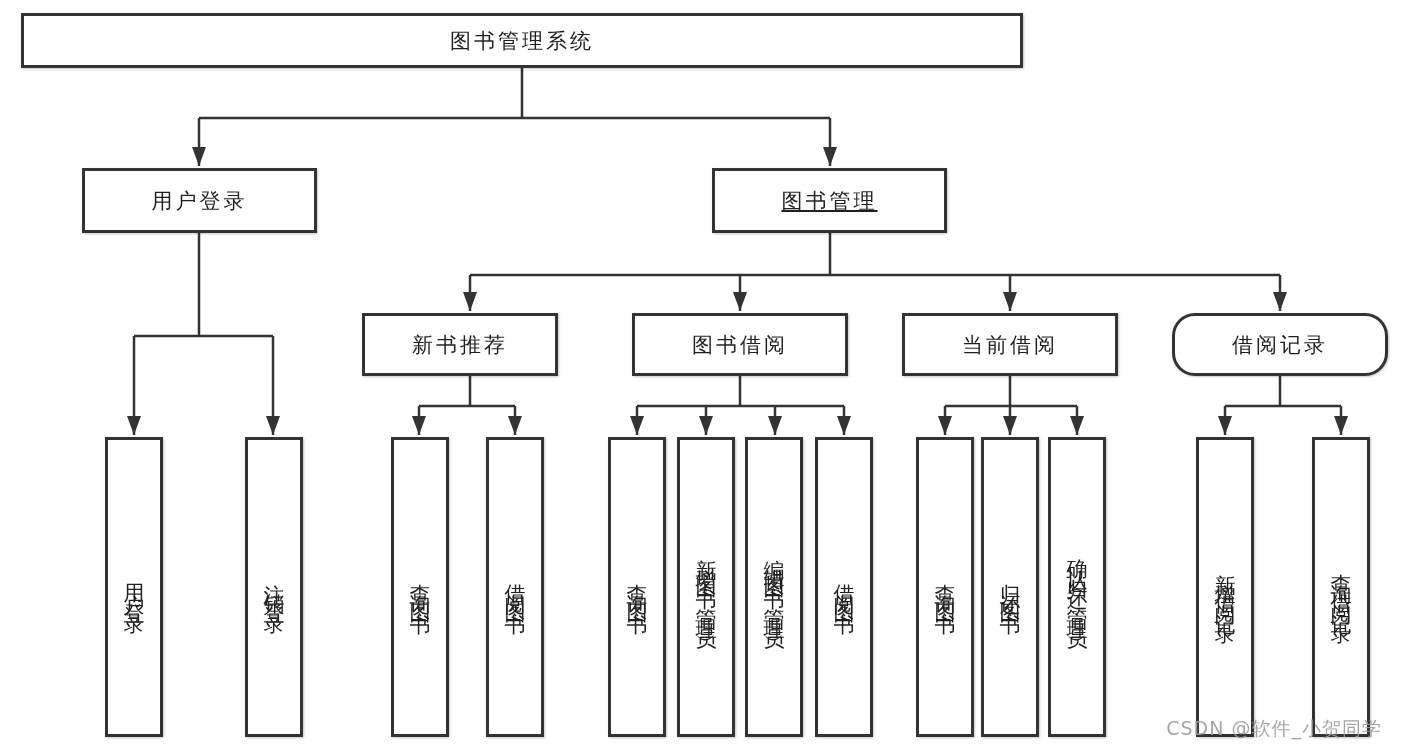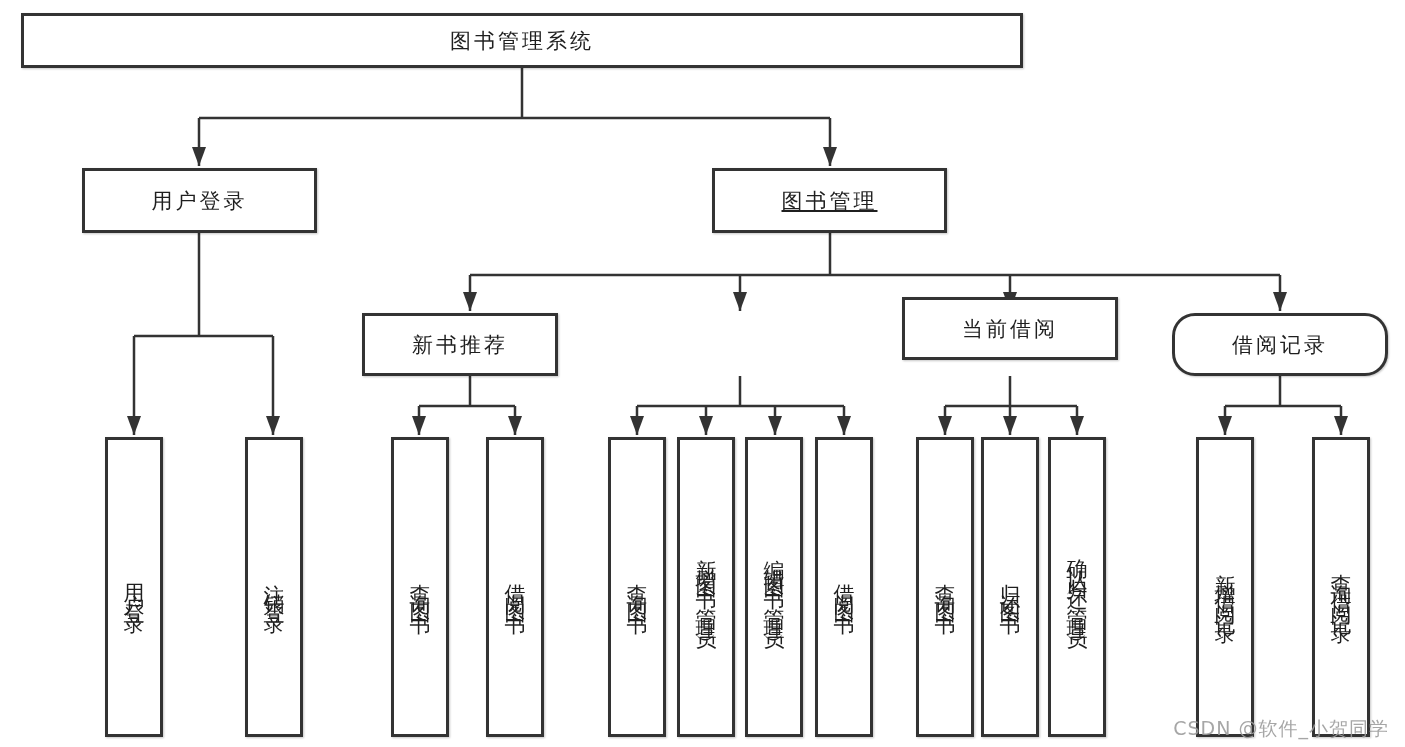--- a/index.html
+++ b/index.html
@@ -43,21 +43,21 @@
   }
   .leaf {
     writing-mode: vertical-lr;
     text-orientation: mixed;
     letter-spacing: 10px;
     font-size: 21px;
     white-space: normal;
   }
   .watermark {
     position: absolute;
-    right: 16px;
+    right: 23px;
     bottom: 5px;
     font-size: 19px;
     letter-spacing: 1px;
     color: #9d9d9d;
     opacity: 0.9;
     pointer-events: none;
   }
 </style>
 </head>
 <body>
@@ -100,21 +100,22 @@
     <line class="wire" x1="1225" y1="406" x2="1225" y2="435" marker-end="url(#arrow)"></line>
     <line class="wire" x1="1341" y1="406" x2="1341" y2="435" marker-end="url(#arrow)"></line>
   </svg>
 
   <div class="node" style="left:21px; top:13px; width:1002px; height:55px;">图书管理系统</div>
 
   <div class="node" style="left:82px; top:168px; width:235px; height:65px;">用户登录</div>
   <div class="node" style="left:712px; top:168px; width:235px; height:65px;text-decoration:underline;">图书管理</div>
 
   <div class="node" style="left:362px; top:313px; width:196px; height:63px;">新书推荐</div>
-  <div class="node" style="left:902px; top:297px; width:216px; height:63px;">当前借阅</div>
+  <div class="node" style="left:632px; top:313px; width:216px; height:63px;">图书借阅</div>
+  <div class="node" style="left:902px; top:313px; width:216px; height:63px;">当前借阅</div>
   <div class="node" style="left:1172px; top:313px; width:216px; height:63px;border-radius:23px;">借阅记录</div>
 
   <div class="node leaf" style="left:105px; top:437px; width:58px; height:300px;">用户登录</div>
   <div class="node leaf" style="left:245px; top:437px; width:58px; height:300px;">注销登录</div>
 
   <div class="node leaf" style="left:391px; top:437px; width:58px; height:300px;">查询图书</div>
   <div class="node leaf" style="left:486px; top:437px; width:58px; height:300px;">借阅图书</div>
 
   <div class="node leaf" style="left:608px; top:437px; width:58px; height:300px;">查询图书</div>
   <div class="node leaf" style="left:677px; top:437px; width:58px; height:300px;">新增图书（管理员）</div>

